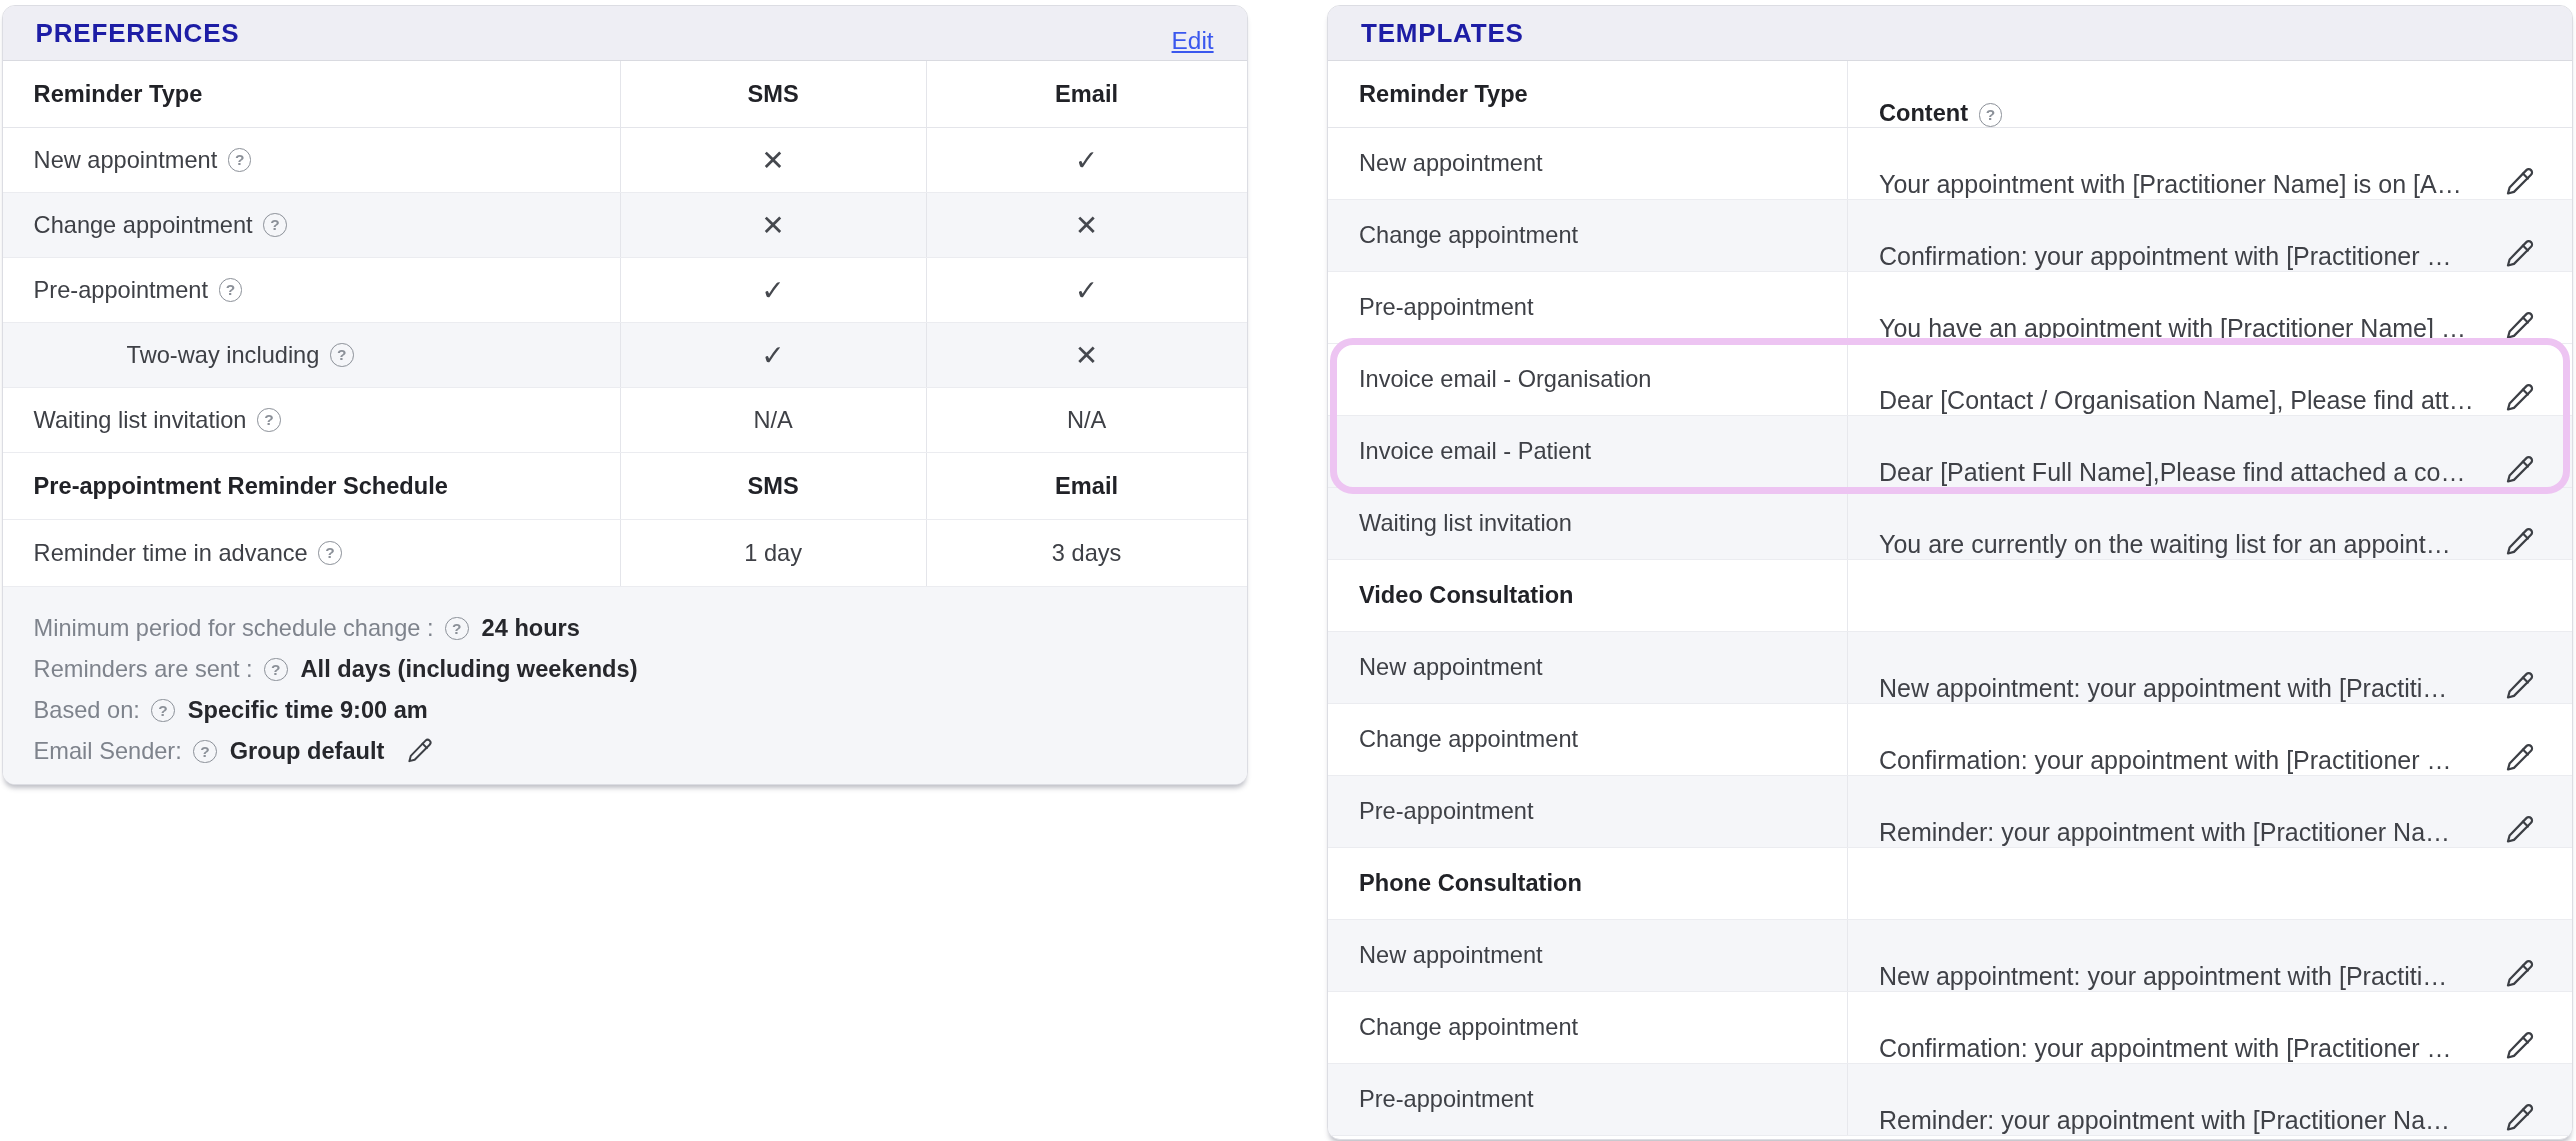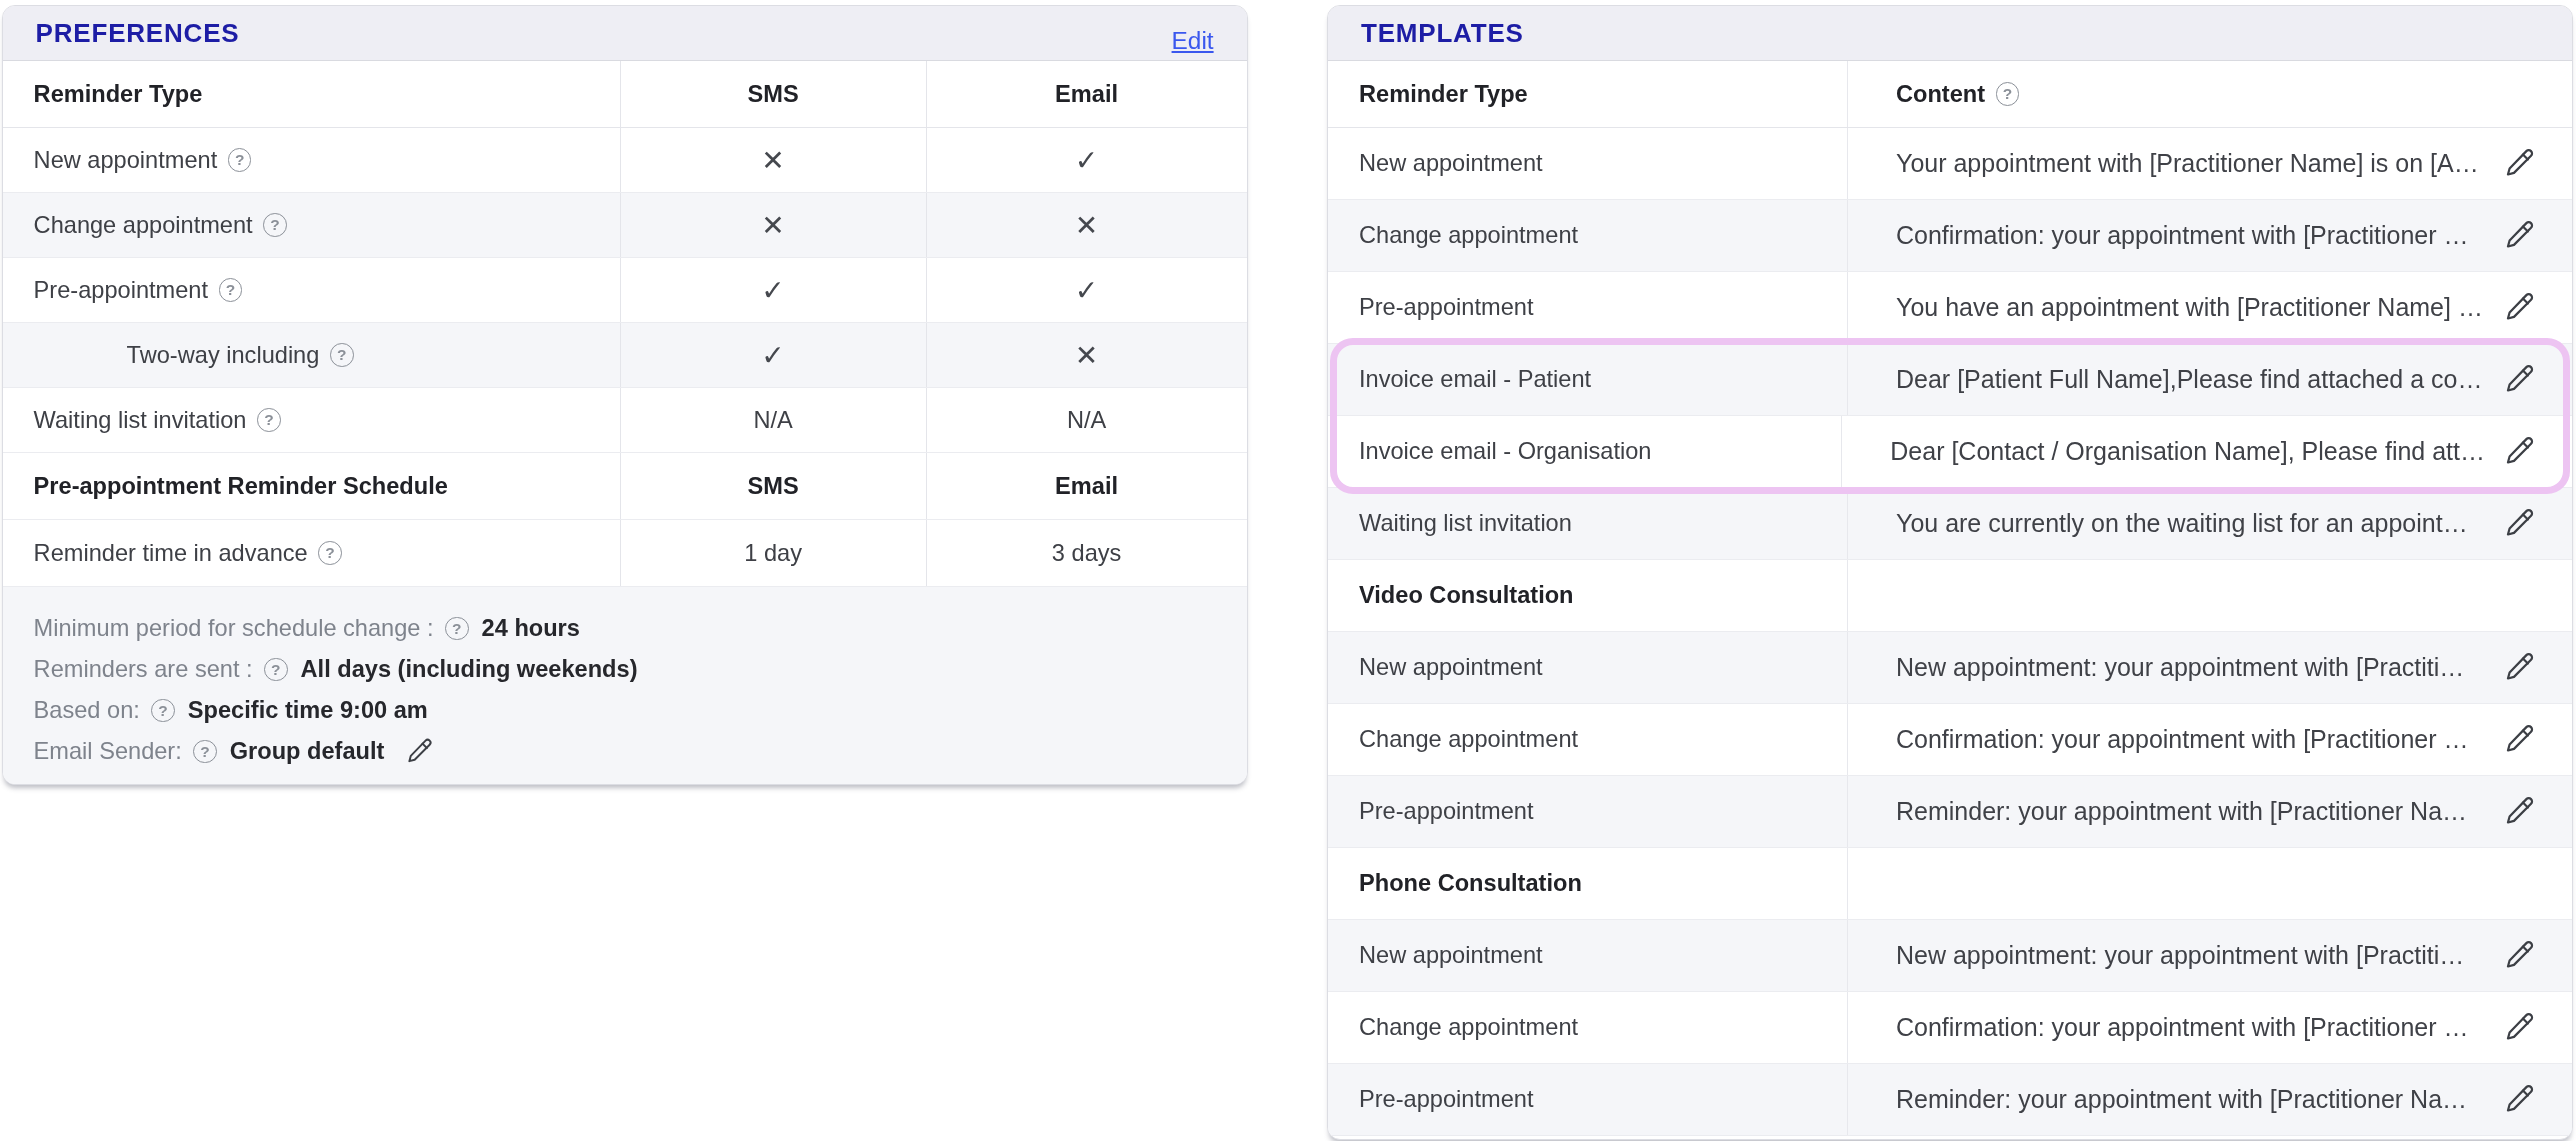--- a/index.html
+++ b/index.html
@@ -44,22 +44,22 @@
 
   .footer { position:absolute; left:0; right:0; bottom:0; top:581px;
             background:#f5f6f9; padding:21px 0 0 31px; }
   .fline { display:flex; align-items:center; height:41px; font-size:23.6px; color:#7e838c; }
   .fline .val { font-weight:700; color:#26272c; margin-left:13px; }
   .fline .q { margin-left:11.4px; }
 
   
   .rrow { height:72px; }
   .rc1 { width:519px; display:flex; align-items:center; padding-left:31px; }
-  .rc2 { flex:1; display:flex; align-items:center; border-left:0.8px solid #e7e8ed;
-         padding-left:48px; }
+  .rc2 { flex:1; display:flex; align-items:flex-end; border-left:0.8px solid #e7e8ed;
+         padding-left:31px; }
   .rc2 .content-text { flex:1; white-space:nowrap; overflow:hidden; font-size:25px; color:#3f4147; }
   .pencil-btn { flex:none; margin:0 36px 0 18px; background:none; border:none; cursor:pointer;
                 display:flex; align-items:center; color:#3c3f45; }
 
   #invoice-highlight { position:absolute; left:2.4px; right:2.4px; top:332px; height:156px;
                        border:7.3px solid #edc4f2; border-radius:23px;
                        pointer-events:none; }
 
   .sender-pencil { margin-left:21px; display:inline-flex; align-items:center;
                    background:none; border:none; cursor:pointer; color:#3c3f45; }
@@ -230,36 +230,36 @@
     <div class="rc2">
         <span class="content-text">You have an appointment with [Practitioner Name] …</span>
       <button class="pencil-btn">
           <svg viewBox="0 0 24 24" width="33" height="33" fill="none" stroke="currentColor" stroke-width="1.6" stroke-linecap="round" stroke-linejoin="round">
             <path d="M17 3a2.4 2.4 0 0 1 3.4 3.4L8 18.8 3.6 20l1.2-4.4L17 3z"></path>
             <path d="M14.5 5.5l3.6 3.6"></path>
           </svg>
         </button>
       </div>
   </div>
+  <div class="row rrow">
+    <div class="rc1">Invoice email - Organisation</div>
+    <div class="rc2">
+        <span class="content-text">Dear [Contact / Organisation Name], Please find att…</span>
+      <button class="pencil-btn">
+          <svg viewBox="0 0 24 24" width="33" height="33" fill="none" stroke="currentColor" stroke-width="1.6" stroke-linecap="round" stroke-linejoin="round">
+            <path d="M17 3a2.4 2.4 0 0 1 3.4 3.4L8 18.8 3.6 20l1.2-4.4L17 3z"></path>
+            <path d="M14.5 5.5l3.6 3.6"></path>
+          </svg>
+        </button>
+      </div>
+  </div>
   <div class="row rrow gray">
     <div class="rc1">Invoice email - Patient</div>
     <div class="rc2">
         <span class="content-text">Dear [Patient Full Name],Please find attached a co…</span>
-      <button class="pencil-btn">
-          <svg viewBox="0 0 24 24" width="33" height="33" fill="none" stroke="currentColor" stroke-width="1.6" stroke-linecap="round" stroke-linejoin="round">
-            <path d="M17 3a2.4 2.4 0 0 1 3.4 3.4L8 18.8 3.6 20l1.2-4.4L17 3z"></path>
-            <path d="M14.5 5.5l3.6 3.6"></path>
-          </svg>
-        </button>
-      </div>
-  </div>
-  <div class="row rrow">
-    <div class="rc1">Invoice email - Organisation</div>
-    <div class="rc2">
-        <span class="content-text">Dear [Contact / Organisation Name], Please find att…</span>
       <button class="pencil-btn">
           <svg viewBox="0 0 24 24" width="33" height="33" fill="none" stroke="currentColor" stroke-width="1.6" stroke-linecap="round" stroke-linejoin="round">
             <path d="M17 3a2.4 2.4 0 0 1 3.4 3.4L8 18.8 3.6 20l1.2-4.4L17 3z"></path>
             <path d="M14.5 5.5l3.6 3.6"></path>
           </svg>
         </button>
       </div>
   </div>
   <div class="row rrow gray">
     <div class="rc1">Waiting list invitation</div>

